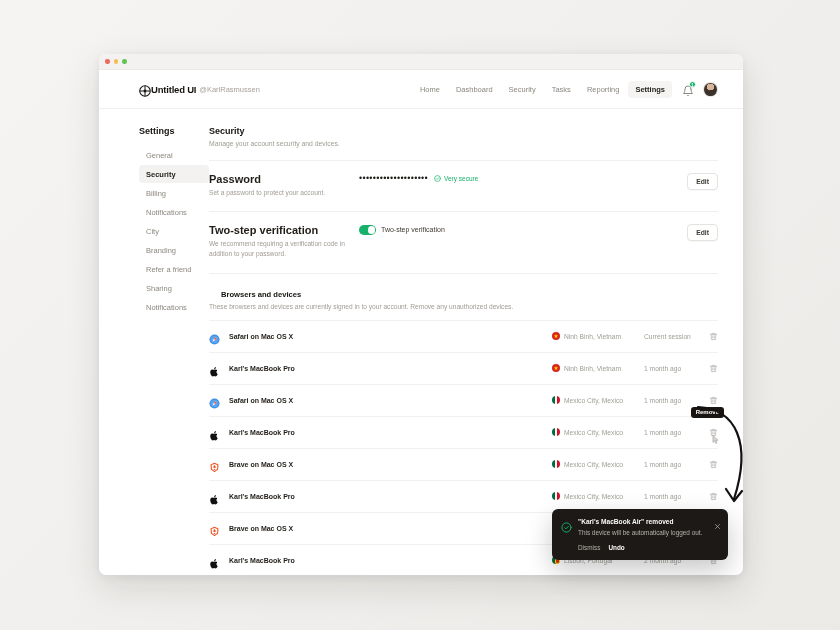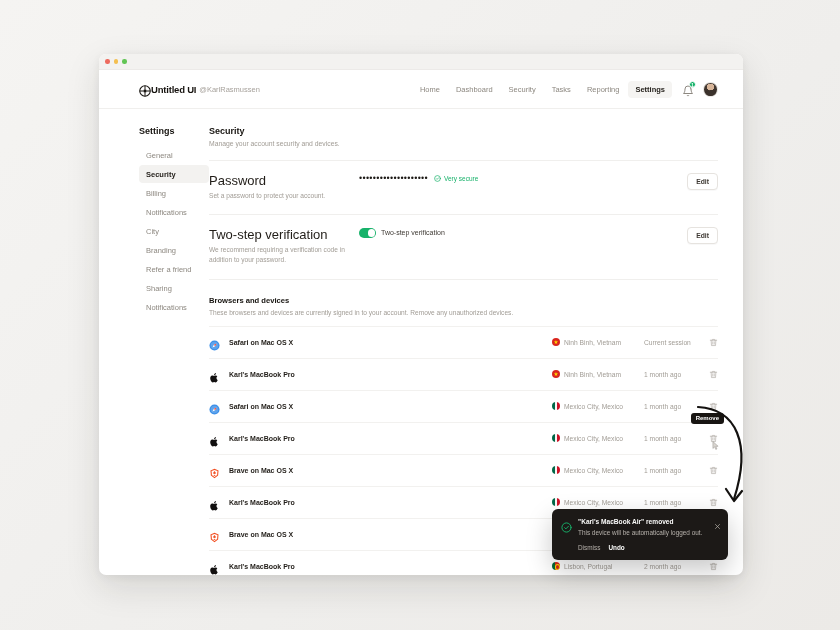--- a/index.html
+++ b/index.html
@@ -94,21 +94,21 @@
   .side-item.active { background: #f3f2f0; color: #211d18; font-weight: 700; }
 
   .main { flex: 1; padding-right: 25px; }
   .sec-title { font-size: 9px; font-weight: 700; color: #16130f; }
   .sec-sub { font-size: 6.8px; color: #a19c95; margin-top: 4px; }
 
   .divider { height: 1px; background: #f0efed; margin: 13px 0 0 0; }
 
   .setting-row { display: flex; align-items: flex-start; padding: 12px 0 0 0; }
   .setting-label { width: 150px; flex: 0 0 150px; }
-  .setting-name { font-size: 13px; font-weight: 400; color: #211d18; }
+  .setting-name { font-size: 11px; font-weight: 700; color: #211d18; }
   .setting-desc { font-size: 6.6px; color: #a19c95; margin-top: 3px; line-height: 1.55; }
   .setting-ctrl { flex: 1; display: flex; align-items: center; gap: 6px; padding-top: 1px; }
   .pwd-dots { font-size: 9px; color: #1d1a16; letter-spacing: .3px; line-height: 1; }
   .secure {
     display: flex; align-items: center; gap: 3px;
     font-size: 6.5px; color: #17b26a; font-weight: 400;
   }
   .btn-edit {
     font-size: 6.8px; color: #3f3a34; font-weight: 700;
     background: #fff; border: 1px solid #e6e3df; border-radius: 4px;
@@ -121,21 +121,21 @@
     position: relative; cursor: pointer; flex: 0 0 17px;
   }
   .toggle::after {
     content: ""; position: absolute; right: 1px; top: 1px;
     width: 7.5px; height: 7.5px; border-radius: 50%; background: #fff;
   }
   .toggle-label { font-size: 7px; color: #3f3a34; }
 
   
   .devices-head { padding-top: 16px; }
-  .dev-title { font-size: 7.6px; font-weight: 700; color: #16130f; }
+  .dev-title { font-size: 7.6px; font-weight: 700; color: #16130f; margin-left: 12px; }
   .dev-sub { font-size: 6.6px; color: #a19c95; margin-top: 4px; }
 
   .dev-row {
     display: flex; align-items: center;
     height: 32px; border-top: 1px solid #f2f1ef;
     position: relative;
   }
   .dev-row:first-of-type { border-top: 1px solid #f2f1ef; }
   .dev-icon { width: 11px; height: 11px; flex: 0 0 11px; margin-right: 9px; }
   .dev-name { font-size: 7px; font-weight: 700; color: #211d18; flex: 1; }

